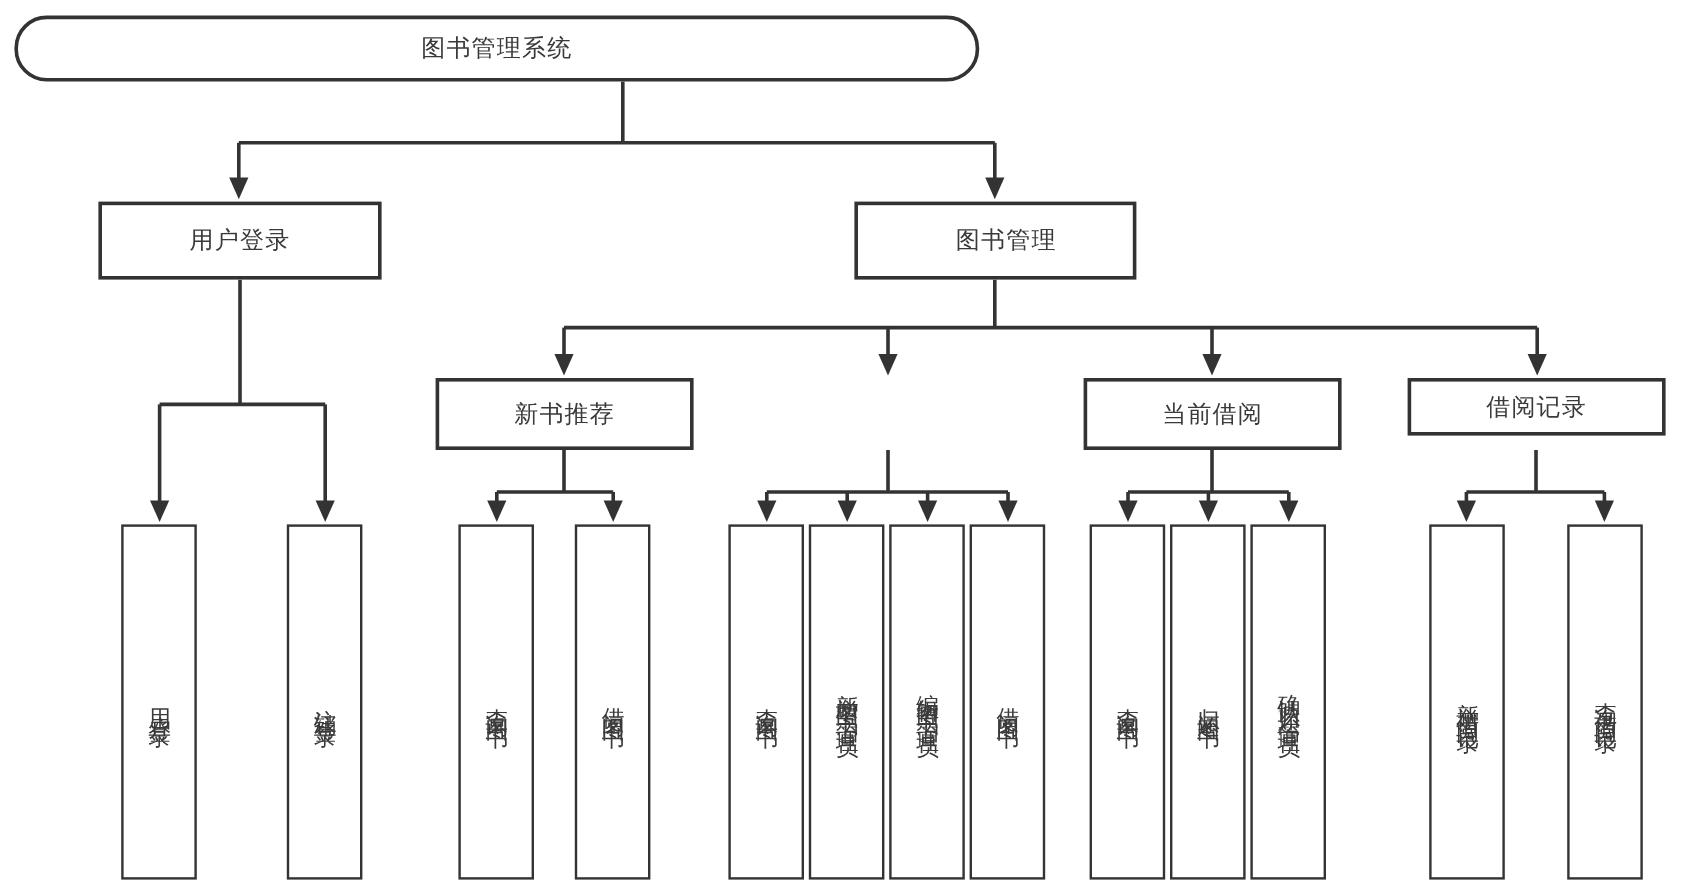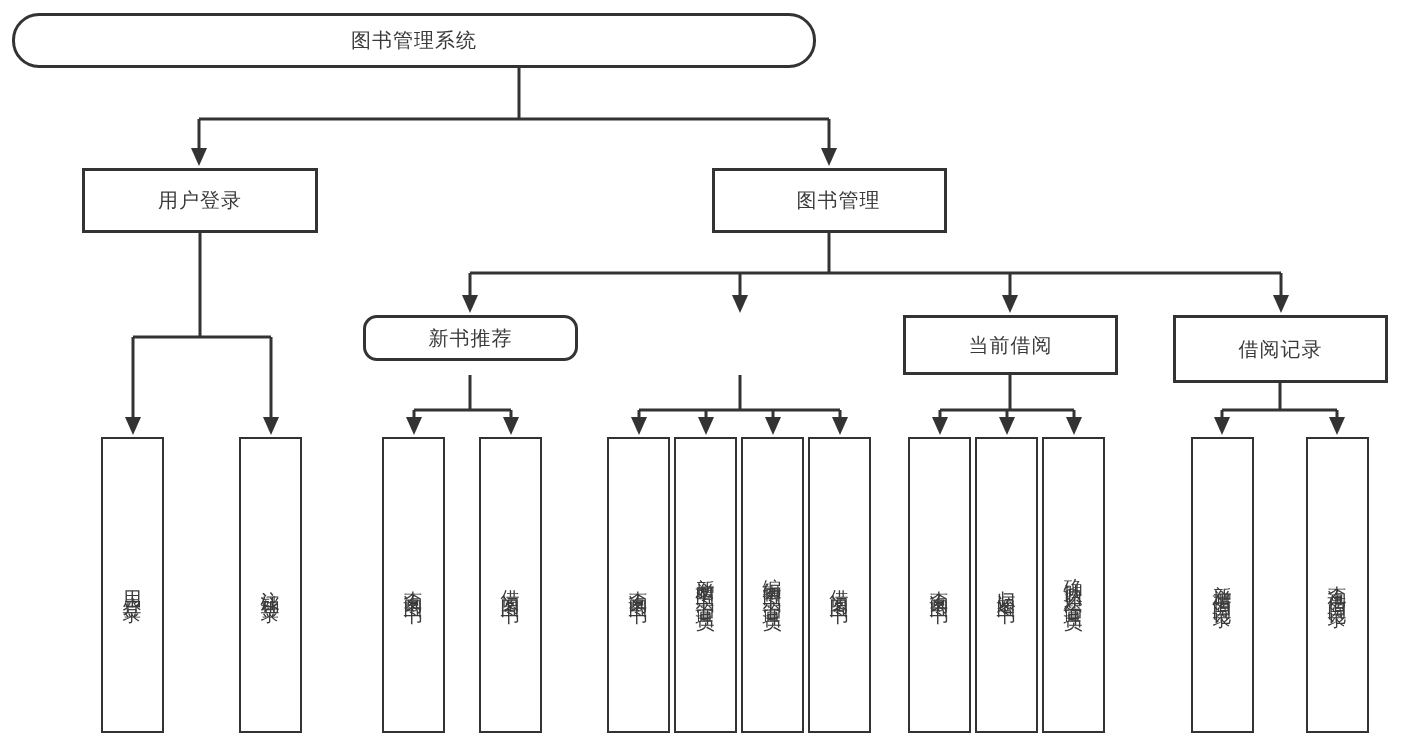--- a/index.html
+++ b/index.html
@@ -135,27 +135,27 @@
     <span>图书管理系统</span>
   </div>
 
   <div class="node" style="left:82px;top:168px;width:236px;height:65px;">
     <span>用户登录</span>
   </div>
   <div class="node" style="left:712px;top:168px;width:235px;height:65px;padding-left:18px;">
     <span>图书管理</span>
   </div>
 
-  <div class="node" style="left:363px;top:315px;width:215px;height:46px;border-radius:14px;">
+  <div class="node" style="left:363px;top:315px;width:215px;height:60px;">
     <span>新书推荐</span>
   </div>
   <div class="node" style="left:903px;top:315px;width:215px;height:60px;">
     <span>当前借阅</span>
   </div>
-  <div class="node" style="left:1173px;top:315px;width:215px;height:68px;">
+  <div class="node" style="left:1173px;top:315px;width:215px;height:48px;">
     <span>借阅记录</span>
   </div>
 
   <div class="leaf" style="left:101px;top:437px;width:63px;height:296px;">
     <span class="vtext">用户登录</span>
   </div>
   <div class="leaf" style="left:239px;top:437px;width:63px;height:296px;">
     <span class="vtext">注销登录</span>
   </div>
   <div class="leaf" style="left:382px;top:437px;width:63px;height:296px;">

